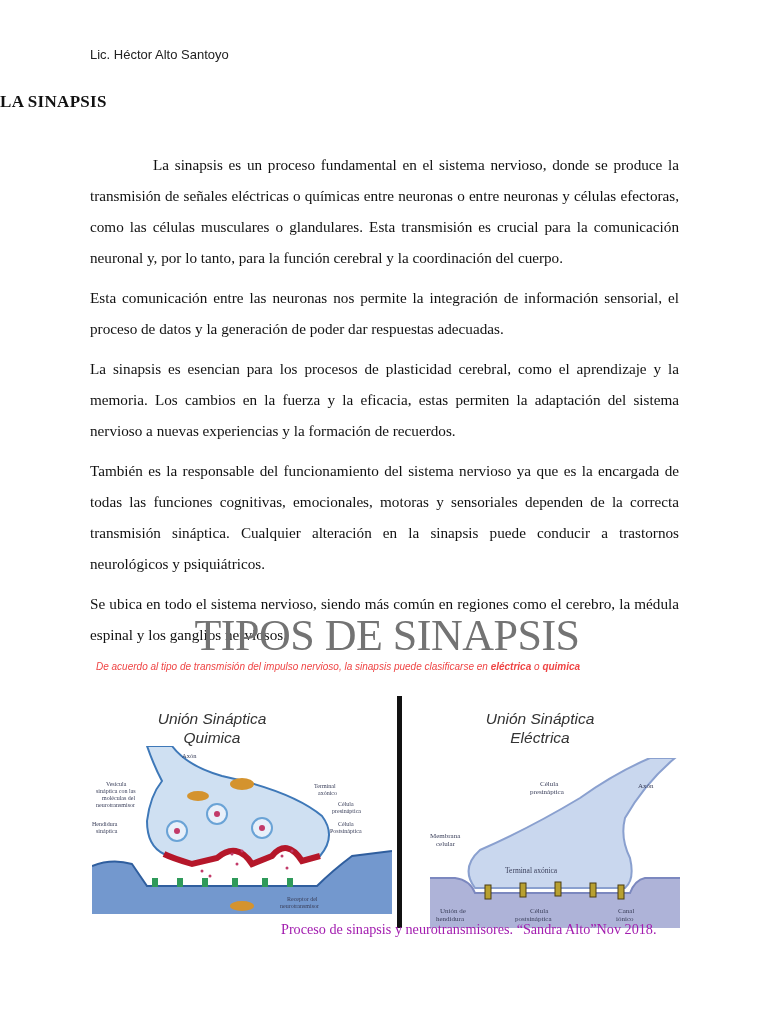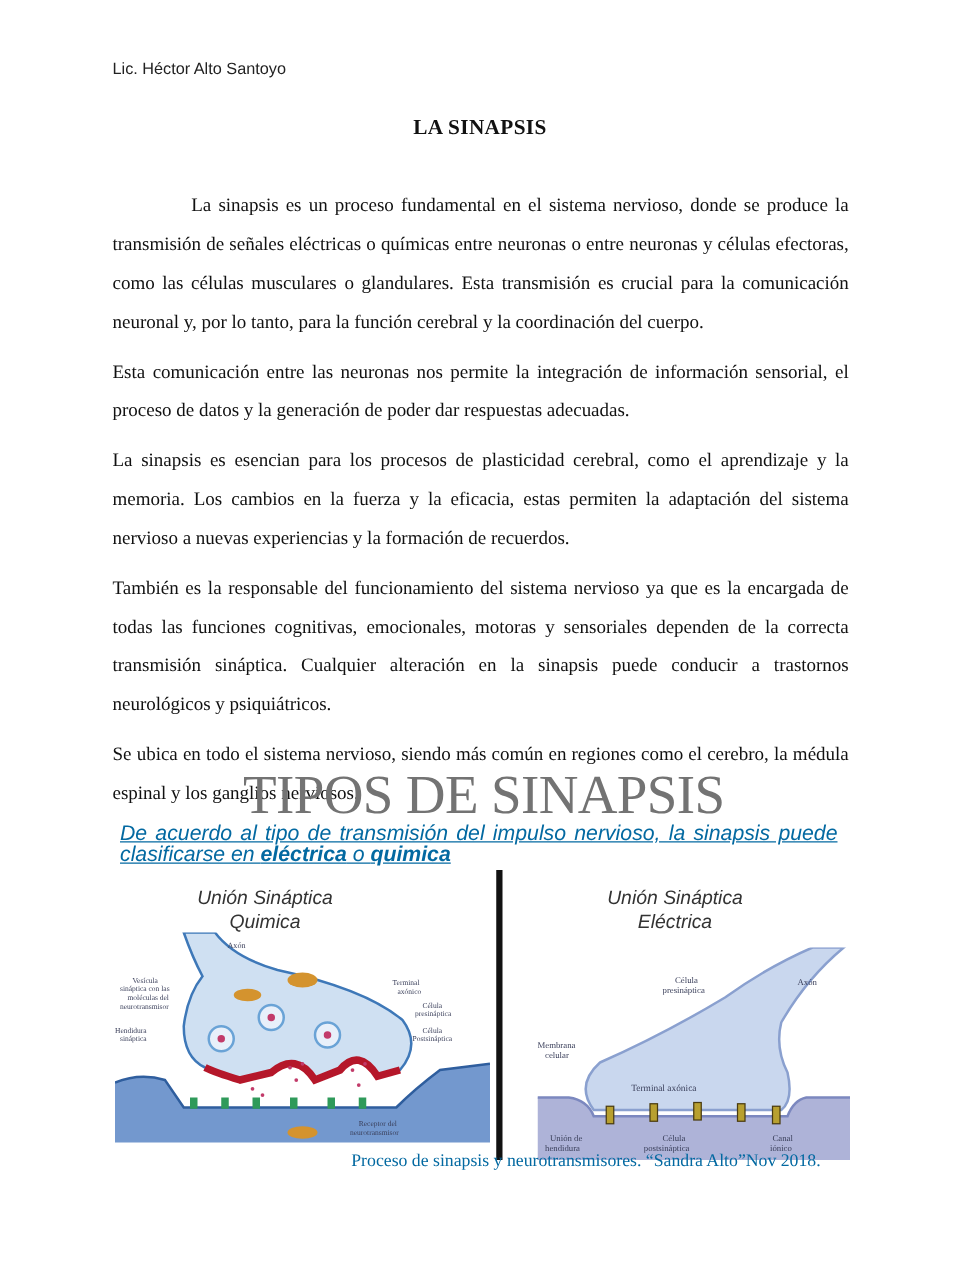--- a/index.html
+++ b/index.html
@@ -1,38 +1,38 @@
 <!DOCTYPE html>
 <html><head>
 <meta charset="utf-8">
 <style>
   html, body { margin: 0; padding: 0; background: #ffffff; }
   body { width: 768px; height: 1024px; position: relative; overflow: hidden; color: #111; }
   .header-author { position: absolute; left: 90px; top: 47px; font-family: "Liberation Sans", sans-serif; font-size: 13px; color: #222; }
-  .doc-title { position: absolute; left: 0; width: 768px; top: 92px; text-align: center; font-family: "Liberation Serif", serif; font-weight: bold; font-size: 17px; letter-spacing: 0.3px; }
+  .doc-title { position: absolute; left: 0; width: 768px; top: 92px; font-family: "Liberation Serif", serif; font-weight: bold; font-size: 17px; letter-spacing: 0.3px; }
   .body-text { position: absolute; left: 90px; width: 589px; top: 149px; font-family: "Liberation Serif", serif; font-size: 15.2px; line-height: 31px; text-align: justify; }
   .body-text p { margin: 0 0 9px 0; }
   .body-text p.indent { text-indent: 63px; }
 
   .figure { position: absolute; left: 92px; top: 608px; width: 590px; height: 330px; }
   .fig-title { position: absolute; left: 0; width: 590px; top: 4px; text-align: center; font-family: "Liberation Serif", serif; font-size: 44px; letter-spacing: -0.5px; line-height: 48px; color: #737373; }
-  .fig-sub { position: absolute; left: 4px; top: 50px; width: 574px; font-family: "Liberation Sans", sans-serif; font-style: italic; font-size: 17px; line-height: 17px; color: #0369a1; text-align: justify; text-decoration: underline; }
+  .fig-sub { position: absolute; left: 4px; top: 50px; width: 574px; font-family: "Liberation Sans", sans-serif; font-style: italic; font-size: 10px; line-height: 17px; color: #ef4444; text-align: justify; }
   .fig-sub b { font-weight: bold; }
   .divider { position: absolute; left: 305px; top: 88px; width: 5px; height: 232px; background: #111; }
 
   .panel-title { position: absolute; font-family: "Liberation Sans", sans-serif; font-style: italic; font-size: 15.5px; line-height: 19px; text-align: center; color: #333; }
   .panel-title.left { left: 40px; width: 160px; top: 101px; }
   .panel-title.right { left: 368px; width: 160px; top: 101px; }
 
   .diagram { position: absolute; }
   .diagram.left { left: 0px; top: 138px; width: 300px; height: 180px; }
   .diagram.right { left: 338px; top: 150px; width: 250px; height: 170px; }
   .lbl { font-family: "Liberation Serif", serif; fill: #3a3f5a; }
 
-  .caption { position: absolute; left: 281px; top: 921px; font-family: "Liberation Serif", serif; font-size: 14.2px; color: #0369a1; white-space: nowrap; }
+  .caption { position: absolute; left: 281px; top: 921px; font-family: "Liberation Serif", serif; font-size: 14.2px; color: #a21caf; white-space: nowrap; }
 </style>
 </head>
 <body>
 
 <div class="header-author">Lic. Héctor Alto Santoyo</div>
 
 <div class="doc-title">LA SINAPSIS</div>
 
 <div class="body-text">
   <p class="indent">La sinapsis es un proceso fundamental en el sistema nervioso, donde se produce la transmisión de señales eléctricas o químicas entre neuronas o entre neuronas y células efectoras, como las células musculares o glandulares. Esta transmisión es crucial para la comunicación neuronal y, por lo tanto, para la función cerebral y la coordinación del cuerpo.</p>

